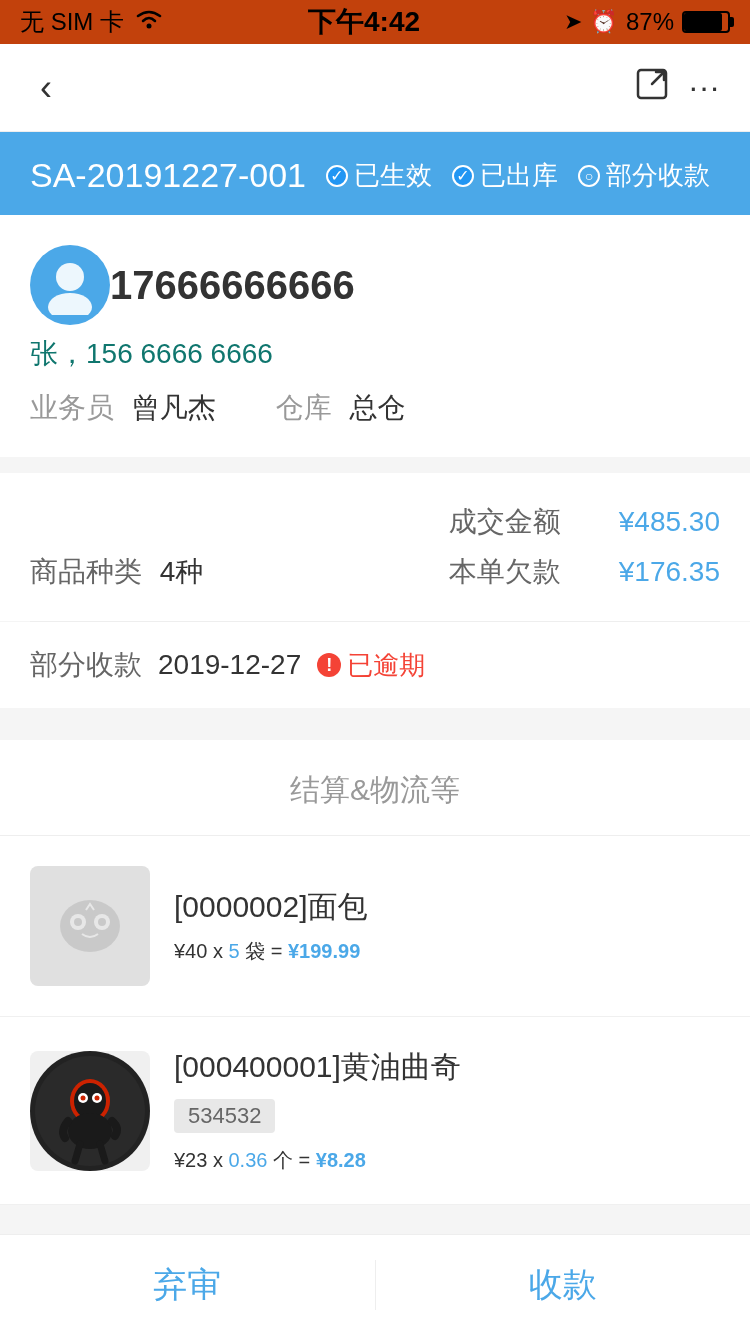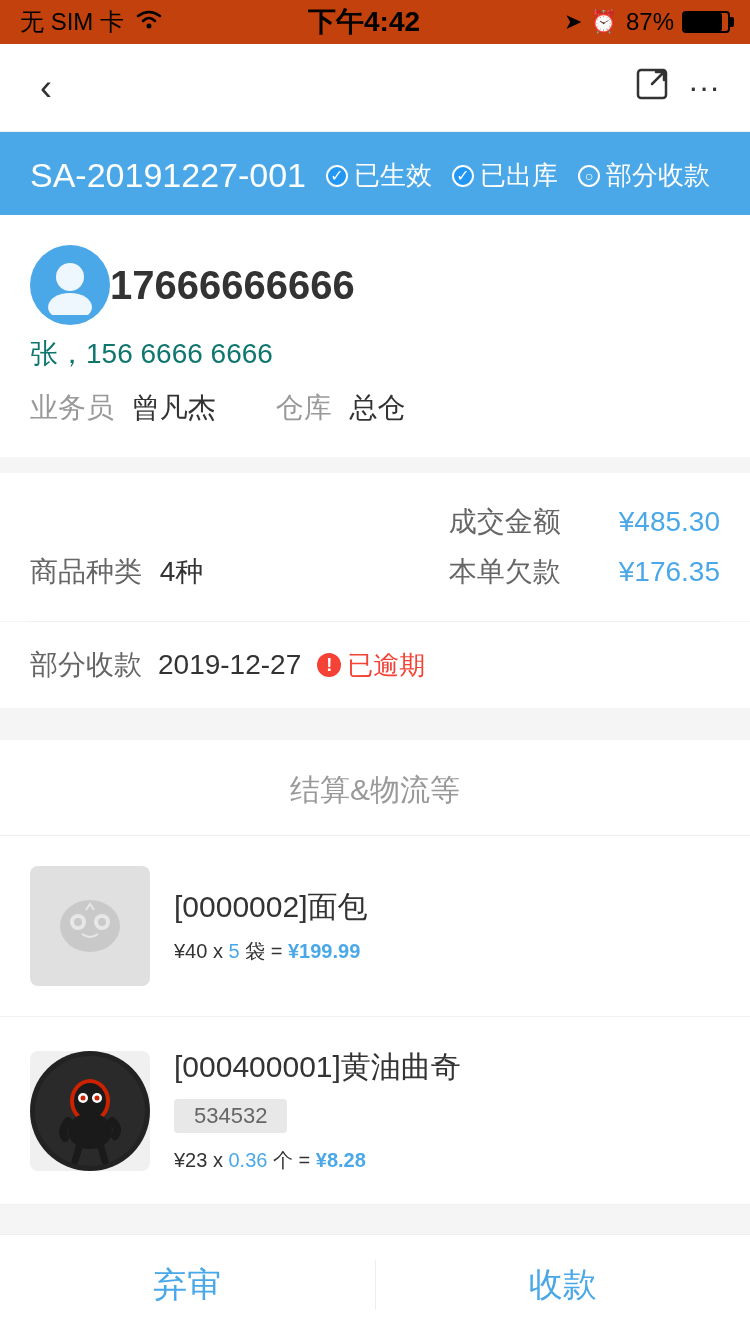--- a/index.html
+++ b/index.html
@@ -287,21 +287,21 @@
       font-size: 30px;
       color: #333;
       font-weight: 500;
       margin-bottom: 10px;
     }
     .product-tag {
       display: inline-block;
       background: #e8e8e8;
       color: #666;
       font-size: 22px;
-      padding: 4px 20px;
+      padding: 4px 14px;
       border-radius: 4px;
       margin-bottom: 14px;
     }
     .product-price-row {
       font-size: 20px;
       color: #333;
     }
     .product-price-row .qty { color: #4BA8E8; }
     .product-price-row .total { color: #4BA8E8; font-weight: 600; }
 

